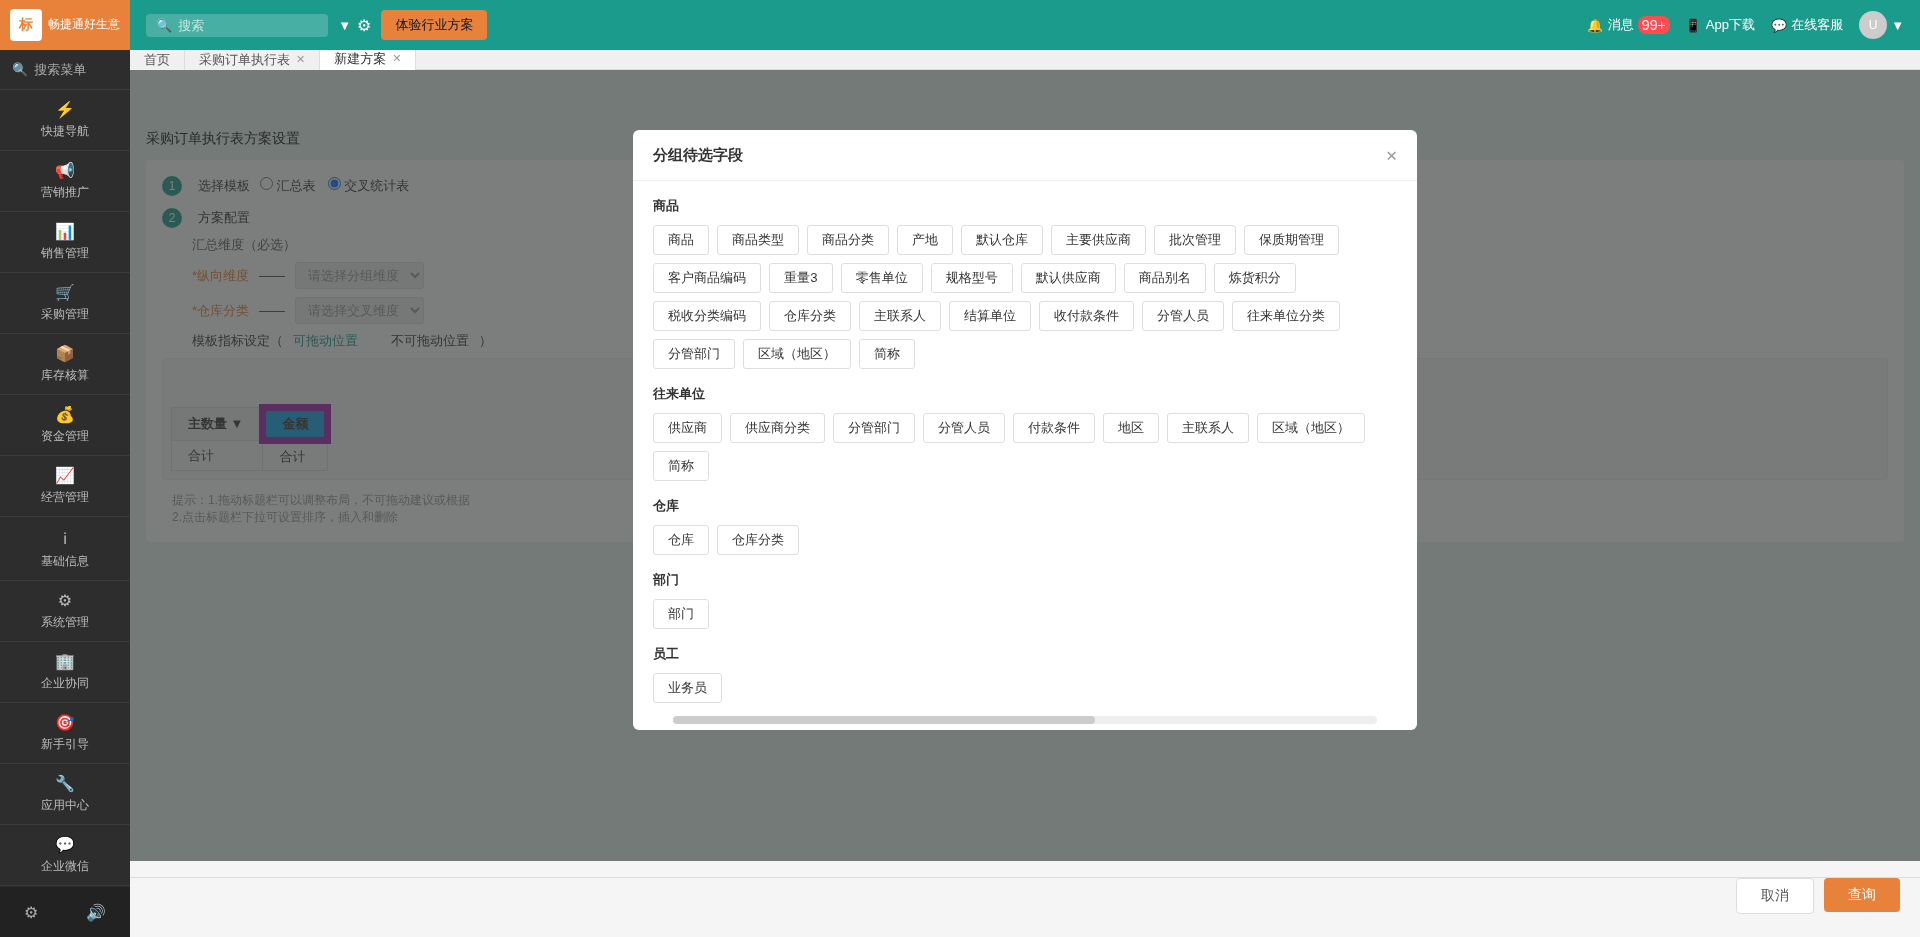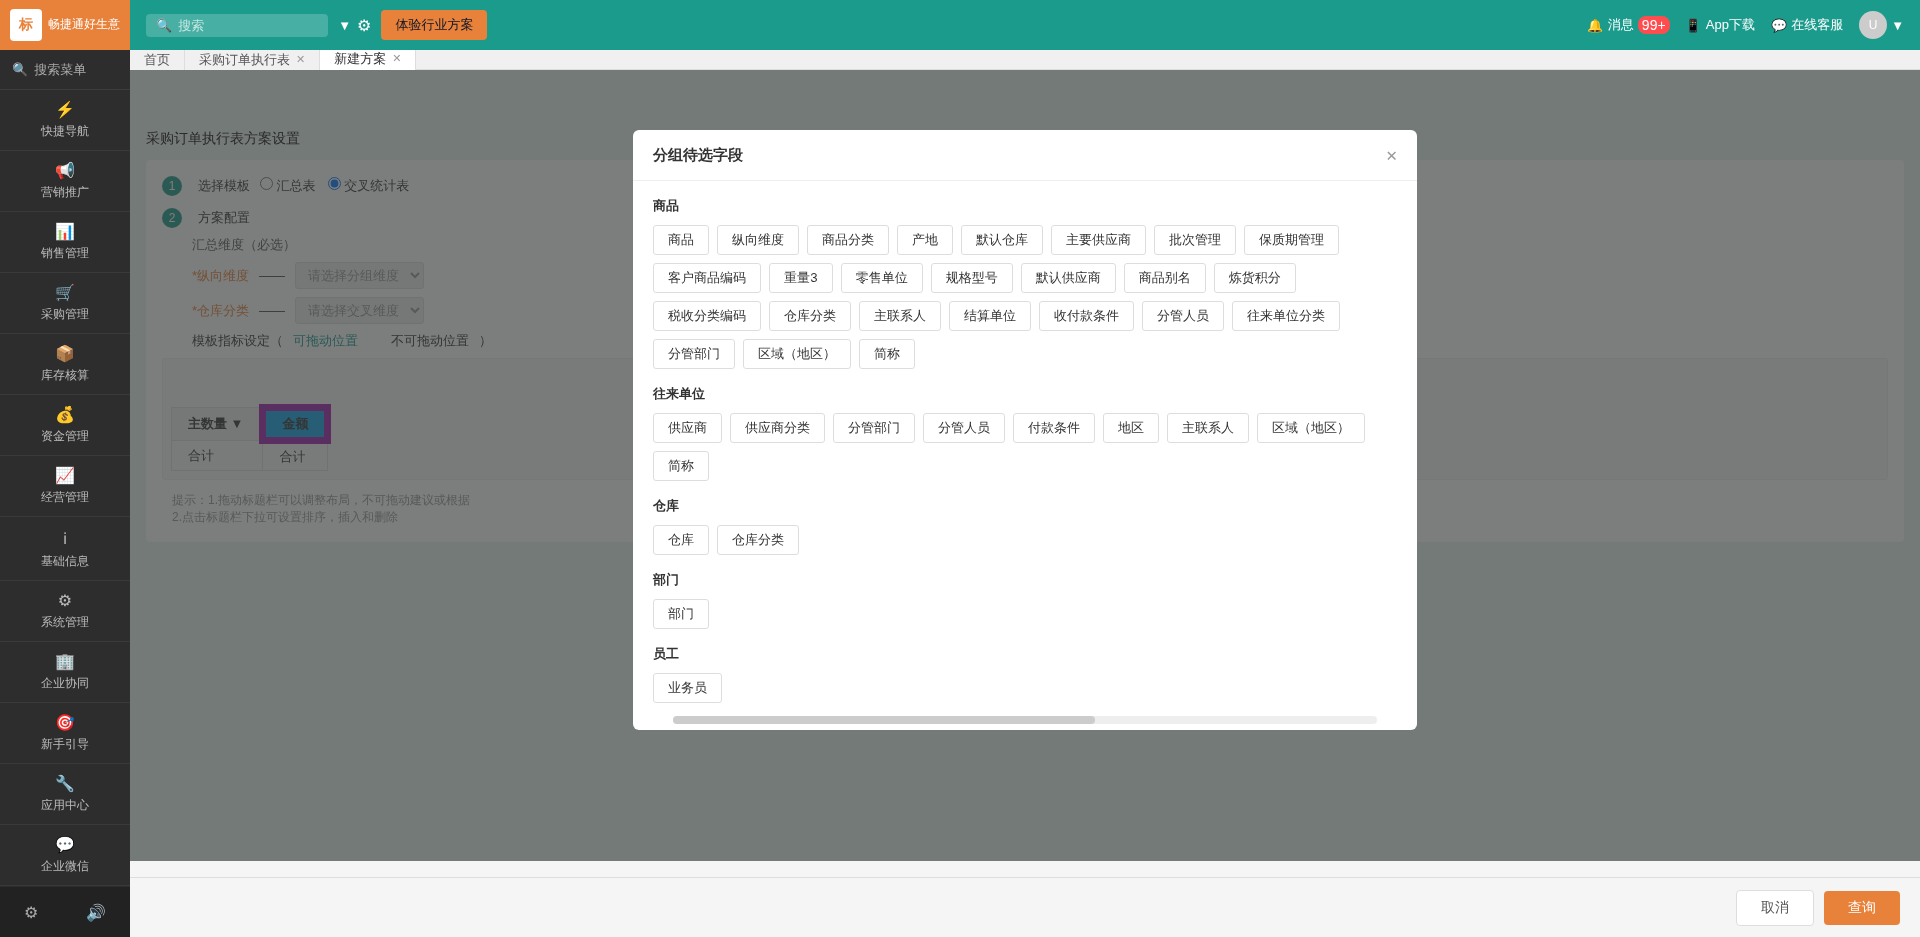--- a/index.html
+++ b/index.html
@@ -66,21 +66,21 @@
     .field-section { margin-bottom: 16px; }
     .field-section-title { font-size: 13px; font-weight: 600; color: #333; margin-bottom: 10px; }
     .field-tags { display: flex; flex-wrap: wrap; gap: 8px; }
     .field-tag { border: 1px solid #ddd; border-radius: 3px; padding: 5px 14px; font-size: 13px; color: #333; cursor: pointer; background: white; }
 
     
     .modal-body::-webkit-scrollbar { width: 6px; }
     .modal-body::-webkit-scrollbar-thumb { background: #ccc; border-radius: 3px; }
 
     
-    .bottom-bar { height: 60px; background: #f5f5f5; border-top: 1px solid #ddd; display: flex; align-items: center; justify-content: flex-end; padding: 0 20px; gap: 10px; margin-top: 16px; }
+    .bottom-bar { height: 60px; background: #f5f5f5; border-top: 1px solid #ddd; display: flex; align-items: flex-start; justify-content: flex-end; padding: 0 20px; gap: 10px; margin-top: 16px; }
     .btn-cancel-bottom { background: white; border: 1px solid #ddd; border-radius: 4px; padding: 8px 24px; cursor: pointer; font-size: 14px; color: #555; }
     .btn-confirm-bottom { background: #e8813a; border: none; border-radius: 4px; padding: 8px 24px; cursor: pointer; font-size: 14px; color: white; }
 
     .scrollbar-horizontal { height: 8px; background: #eee; margin: 0 20px; border-radius: 4px; position: relative; }
     .scrollbar-thumb-h { height: 8px; background: #ccc; border-radius: 4px; width: 60%; position: absolute; left: 0; }
   </style>
 </head>
 <body>
 
 <div class="app-wrapper">
@@ -270,21 +270,21 @@
           <div class="modal-header">
             <span class="modal-title">分组待选字段</span>
             <span class="modal-close">✕</span>
           </div>
           <div class="modal-body">
 
             <div class="field-section">
               <div class="field-section-title">商品</div>
               <div class="field-tags">
                 <span class="field-tag">商品</span>
-                <span class="field-tag">纵向维度</span>
+                <span class="field-tag">商品类型</span>
                 <span class="field-tag">商品分类</span>
                 <span class="field-tag">产地</span>
                 <span class="field-tag">默认仓库</span>
                 <span class="field-tag">主要供应商</span>
                 <span class="field-tag">批次管理</span>
                 <span class="field-tag">保质期管理</span>
                 <span class="field-tag">客户商品编码</span>
                 <span class="field-tag">重量3</span>
                 <span class="field-tag">零售单位</span>
                 <span class="field-tag">规格型号</span>

